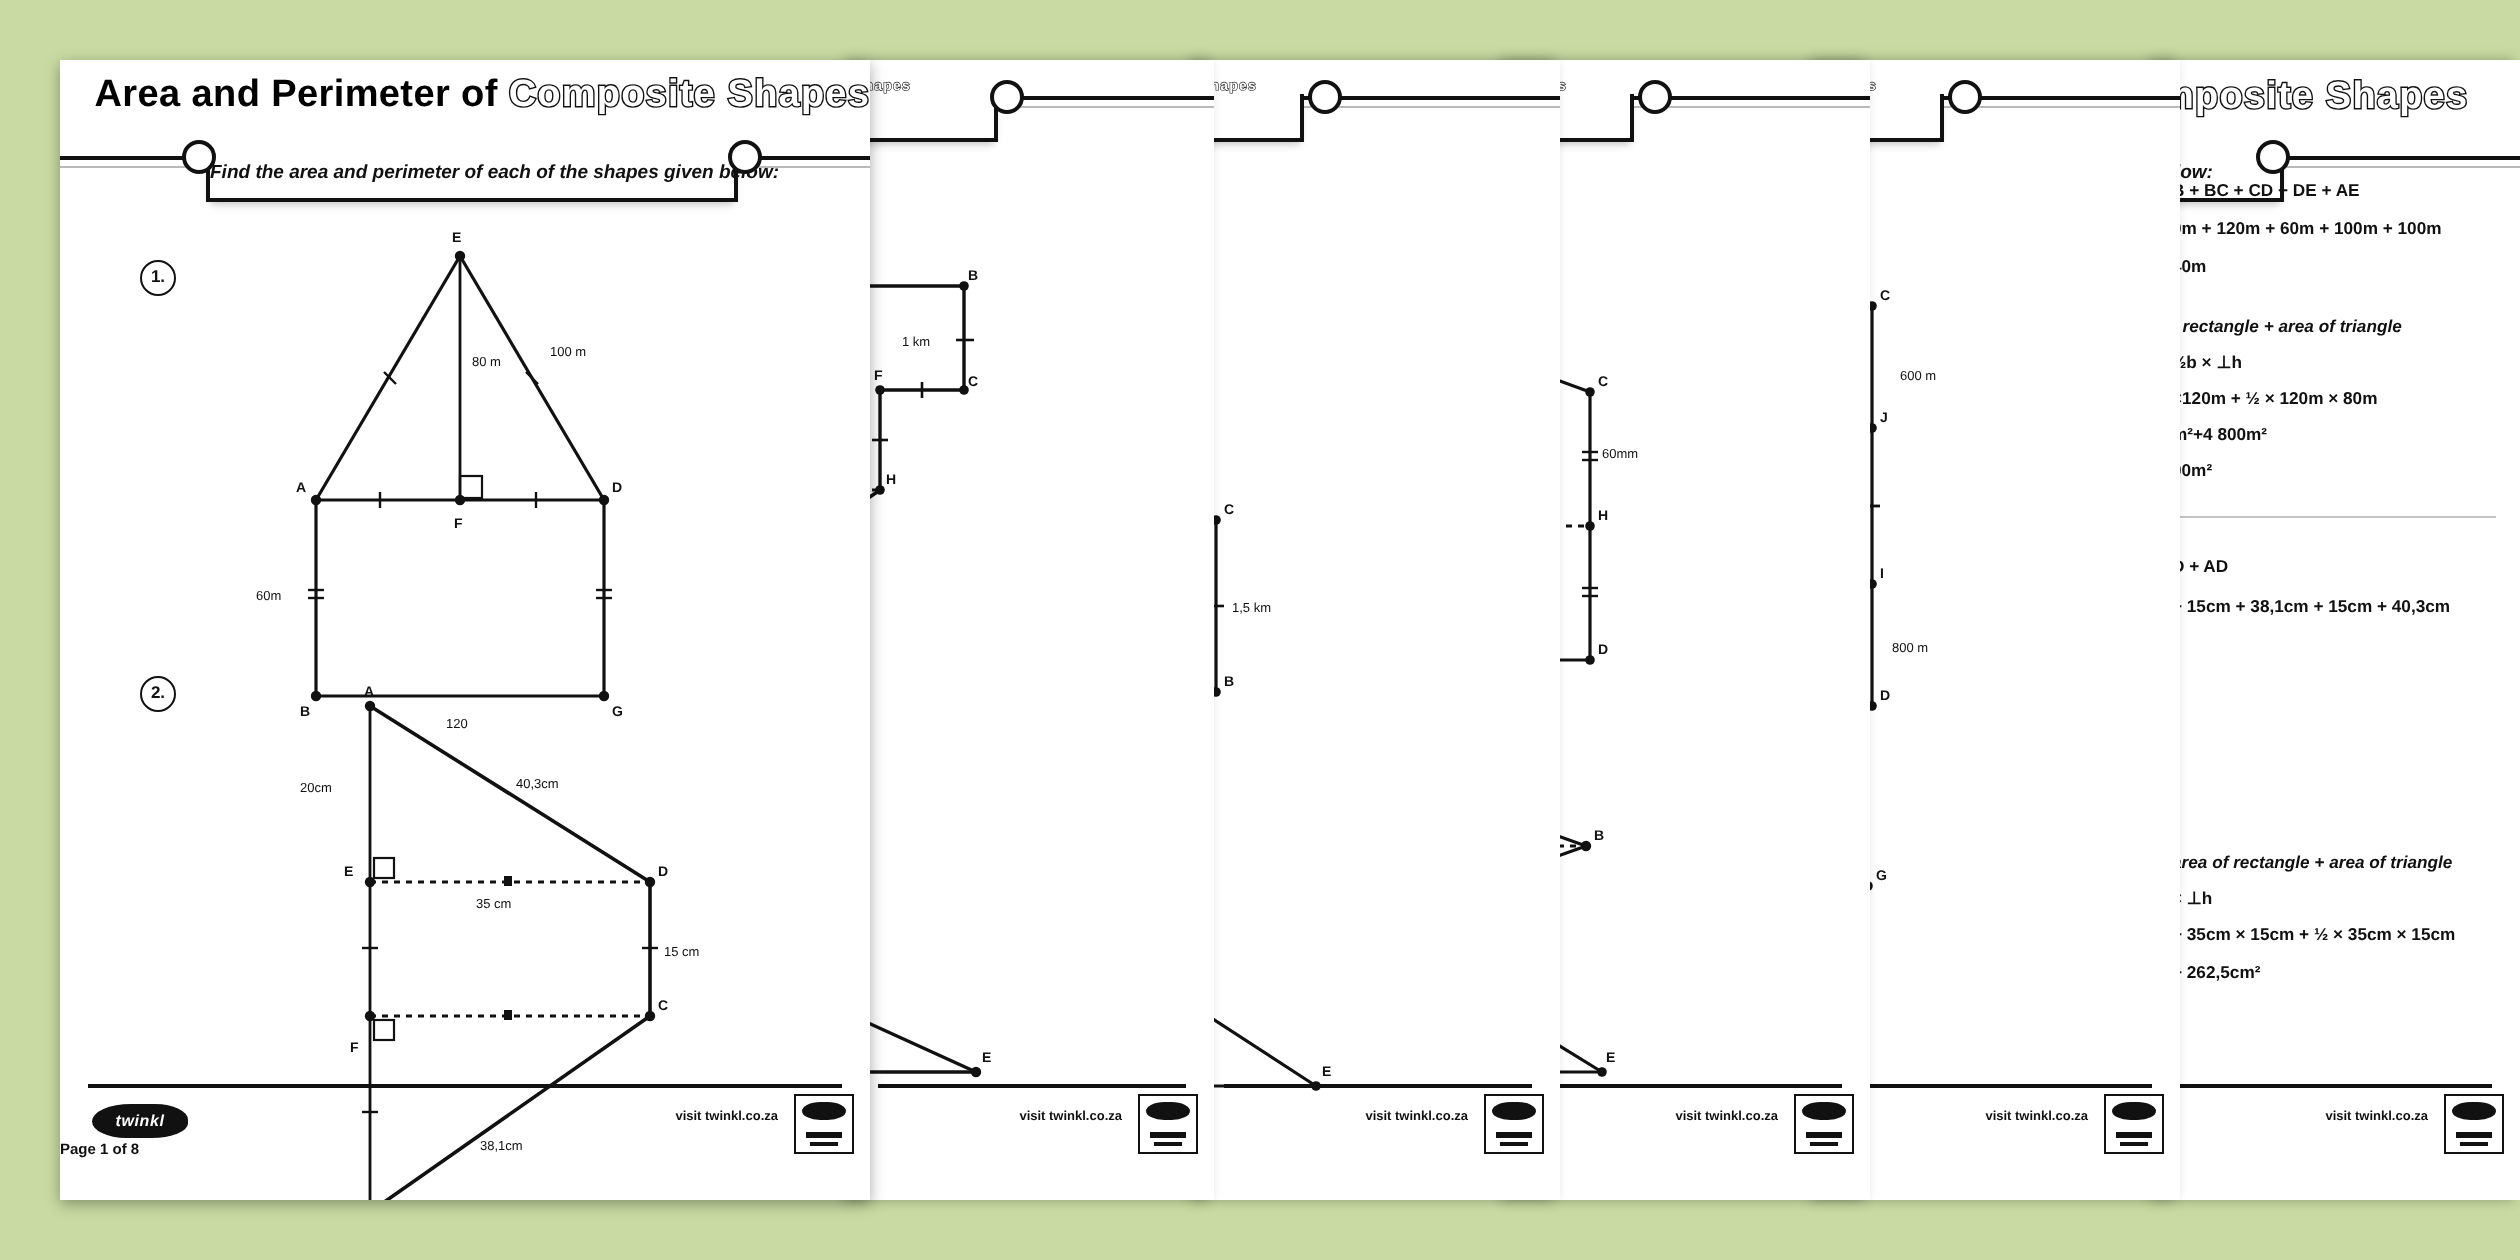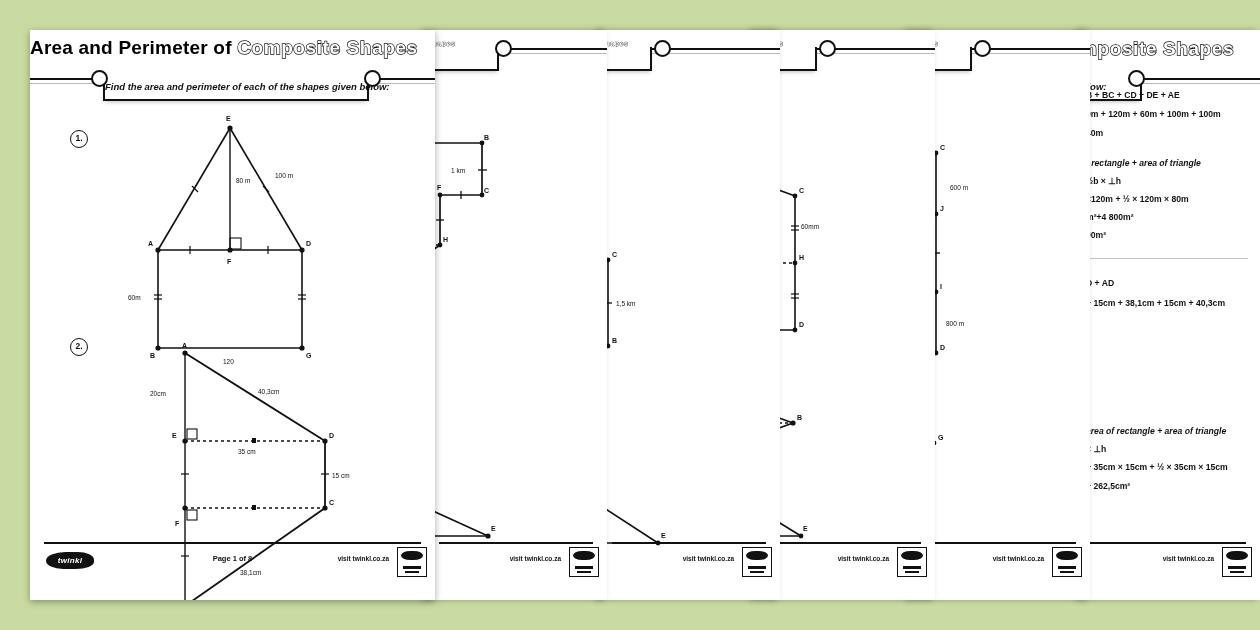--- a/index.html
+++ b/index.html
@@ -14,21 +14,21 @@
   .sheet{
     position:absolute;background:#ffffff;
     box-shadow:-3px 0 6px rgba(0,0,0,.30);
     overflow:hidden;
   }
   .sheet.front{box-shadow:0 2px 7px rgba(0,0,0,.35);}
 
   
   .hdr{position:relative;height:68px;}
   .hdr-title{
-    position:absolute;left:0;right:0;top:7px;text-align:left;
+    position:absolute;left:0;right:0;top:7px;text-align:right;
     font-weight:bold;font-size:19px;letter-spacing:.2px;color:#000;
     white-space:nowrap;
   }
   .hdr-title .outline{
     color:#fff;
     -webkit-text-stroke:1.4px #111;
     paint-order:stroke fill;
     letter-spacing:.6px;
   }
   .rule{position:absolute;left:0;right:0;top:48px;height:2px;background:#111;}
@@ -50,21 +50,21 @@
   
   .ftr{position:absolute;left:0;right:0;bottom:0;height:58px;}
   .ftr-rule{position:absolute;left:14px;right:14px;top:0;height:2px;background:#111;}
   .twinkl{
     position:absolute;left:16px;top:10px;width:48px;height:17px;
     background:#111;border-radius:48% 40% 45% 42%/60% 55% 50% 58%;
     color:#fff;font-size:8px;font-weight:bold;font-style:italic;
     text-align:center;line-height:17px;letter-spacing:.3px;
   }
   .pagenum{
-    position:absolute;left:0;right:0;top:12px;text-align:center;
+    position:absolute;left:0;right:0;top:28px;
     font-size:7.5px;font-weight:bold;color:#111;
   }
   .visit{
     position:absolute;right:46px;top:13px;font-size:6.5px;font-weight:bold;color:#111;
     white-space:nowrap;
   }
   .stamp{
     position:absolute;right:8px;top:5px;width:28px;height:28px;border:1.6px solid #111;
   }
   .stamp .b1{position:absolute;left:3px;top:3px;right:3px;height:9px;background:#111;

